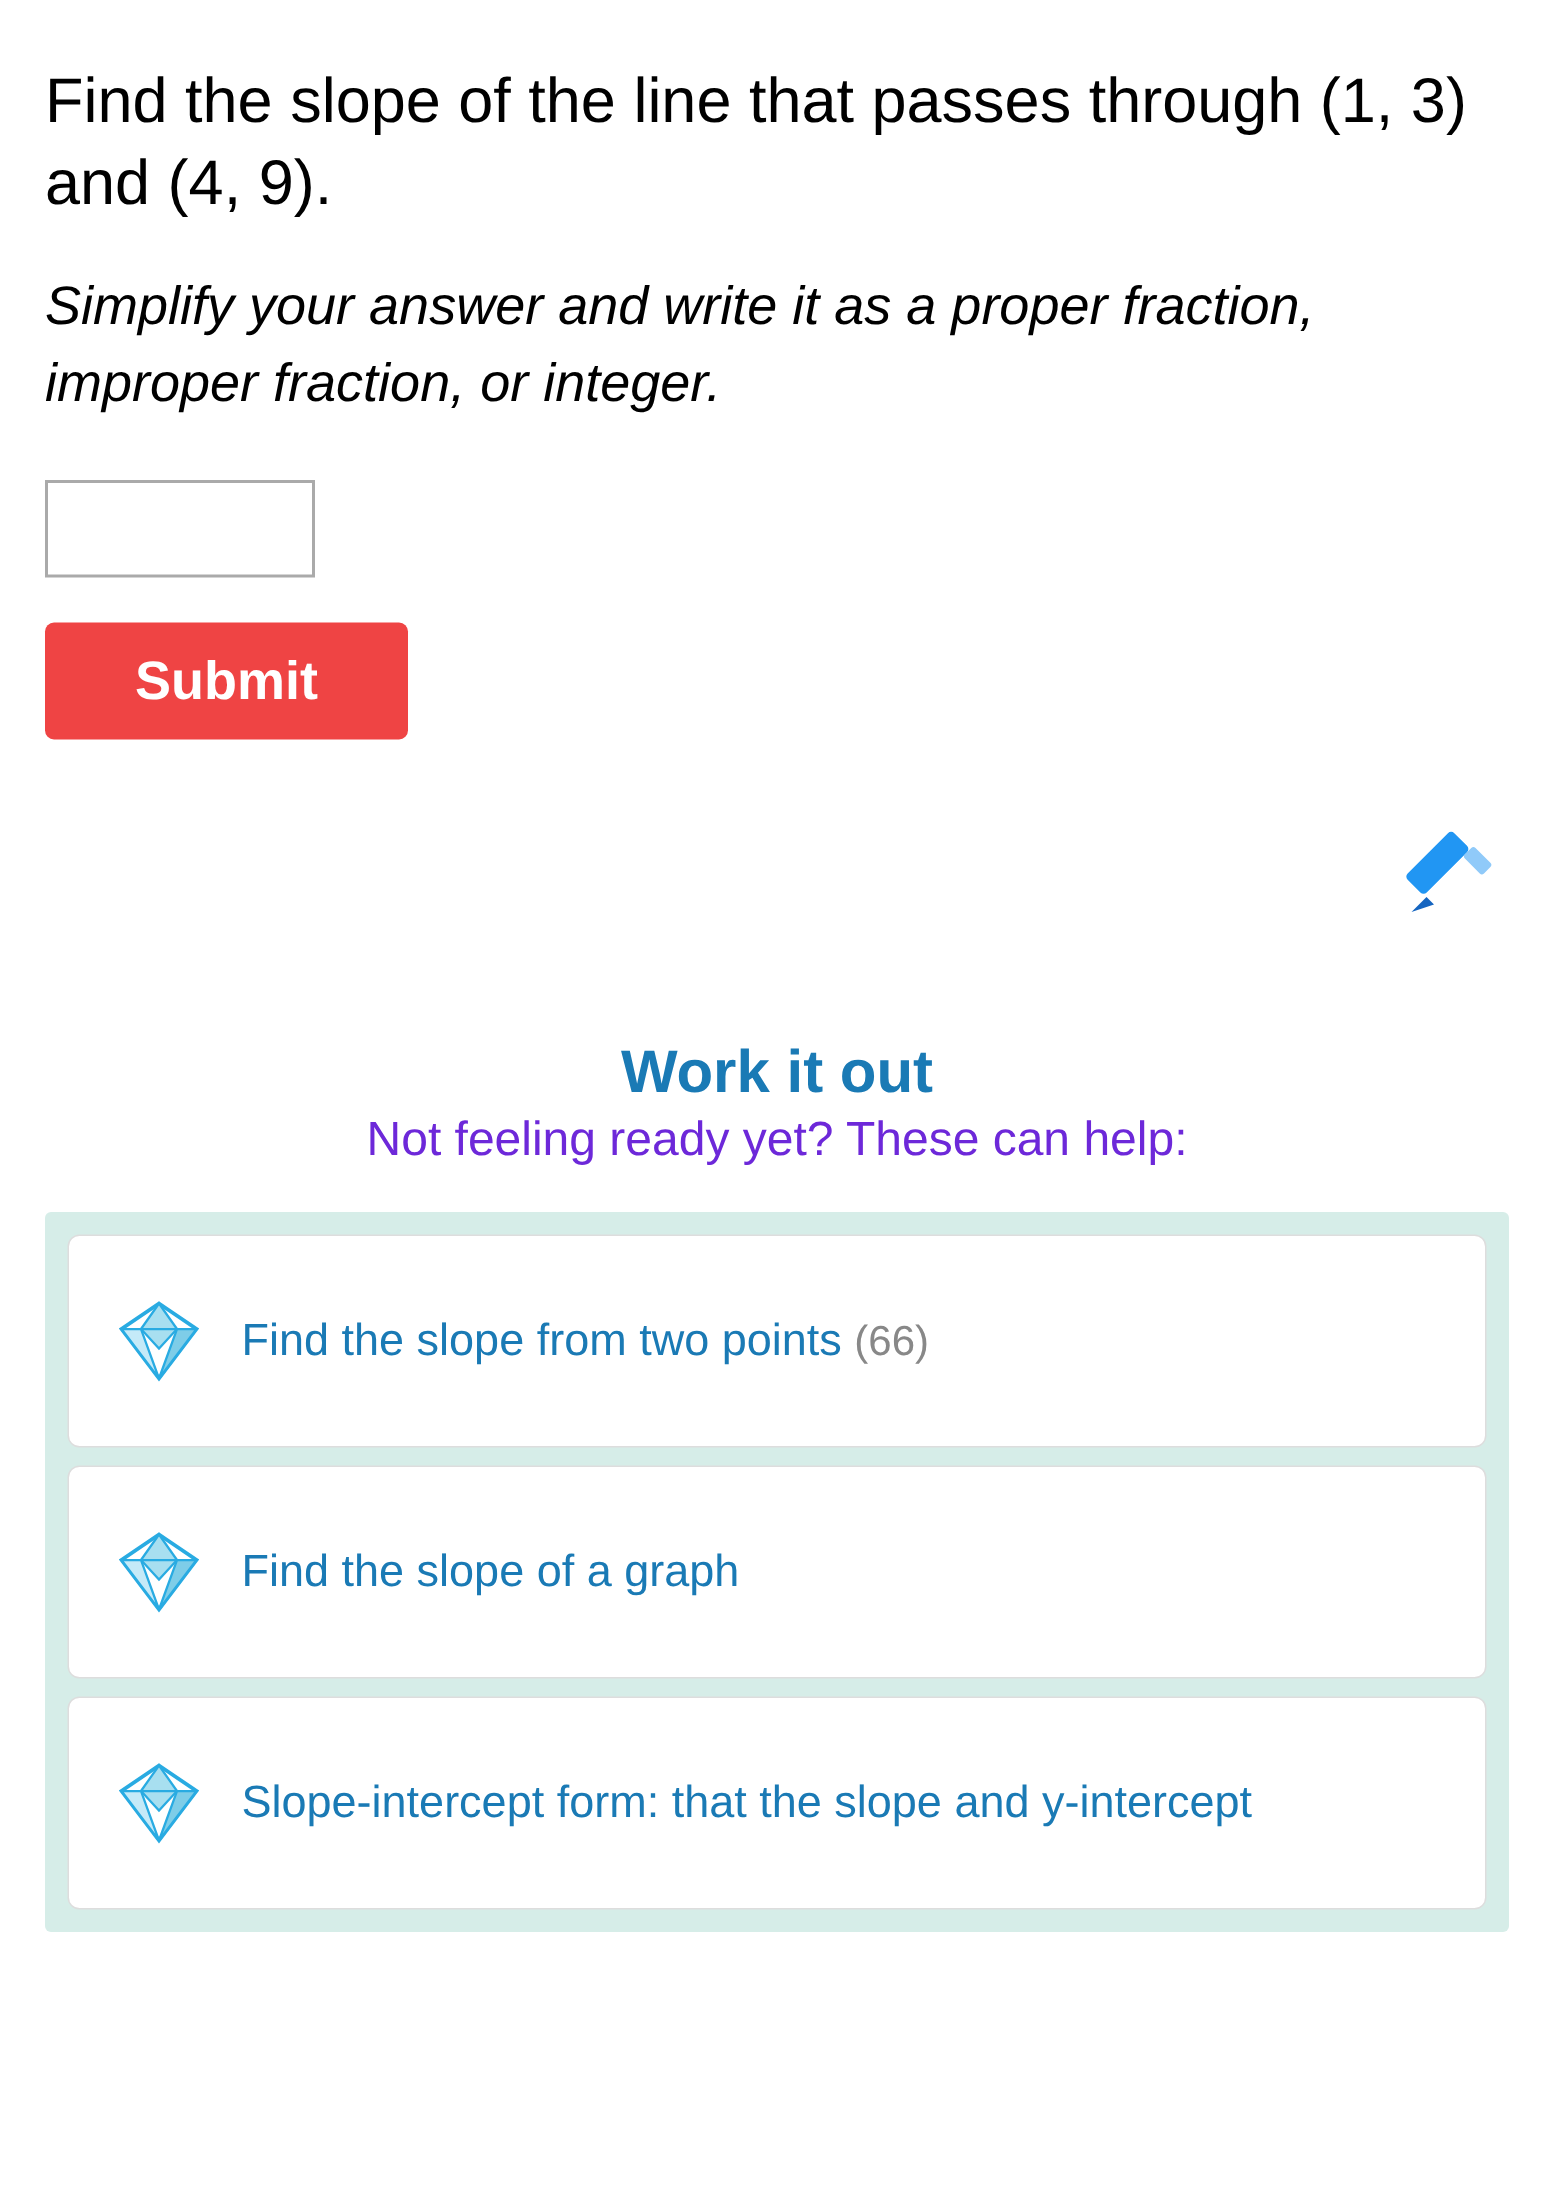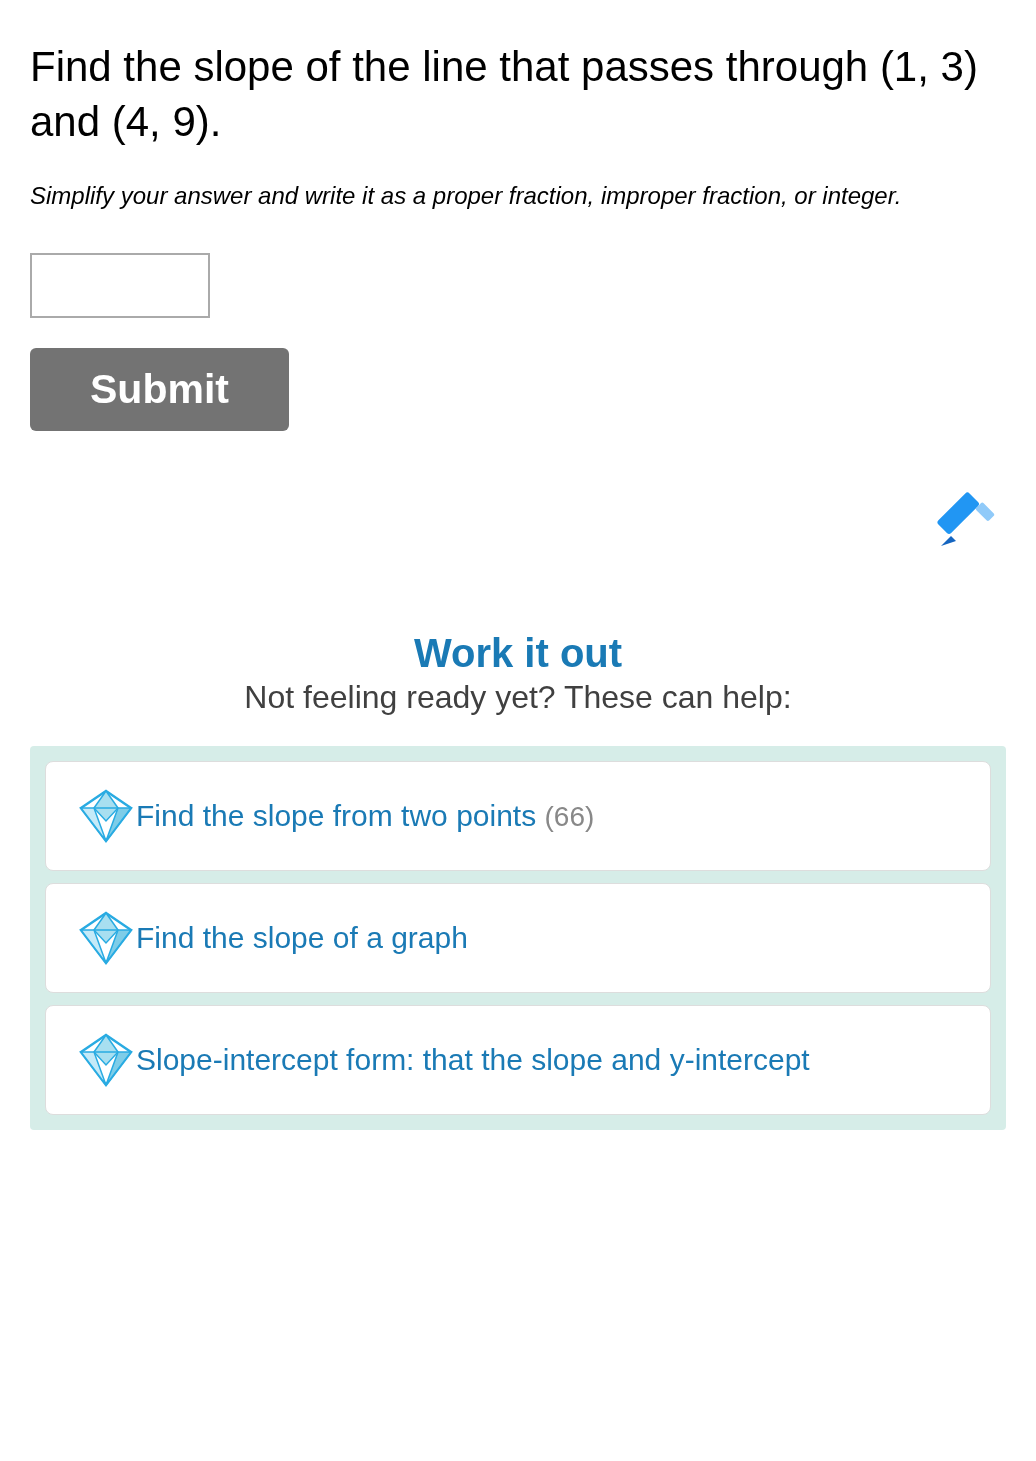--- a/index.html
+++ b/index.html
@@ -22,43 +22,43 @@
     }
 
     .question-text {
       font-size: 42px;
       line-height: 1.3;
       color: #000000;
       margin-bottom: 30px;
     }
 
     .instruction-text {
-      font-size: 24px;
+      font-size: 36px;
       font-style: italic;
       color: #000000;
       line-height: 1.4;
       margin-bottom: 40px;
     }
 
     .answer-input {
       display: block;
       width: 180px;
       height: 65px;
       border: 2px solid #aaaaaa;
       margin-bottom: 30px;
       padding: 8px;
       font-size: 20px;
     }
 
     .submit-button {
-      background-color: #737373;
+      background-color: #ef4444;
       color: #ffffff;
       border: none;
       border-radius: 6px;
-      font-size: 41px;
+      font-size: 36px;
       font-weight: bold;
       padding: 18px 60px;
       cursor: pointer;
       margin-bottom: 60px;
     }
 
     .pencil-icon-area {
       display: flex;
       justify-content: flex-end;
       padding-right: 10px;
@@ -77,40 +77,41 @@
 
     .work-it-out-title {
       font-size: 40px;
       color: #1a7ab5;
       font-weight: bold;
       margin-bottom: 3px;
     }
 
     .work-it-out-subtitle {
       font-size: 32px;
-      color: #404040;
+      color: #6d28d9;
       margin-bottom: 8px;
     }
 
     .resource-list {
       display: flex;
       flex-direction: column;
       gap: 12px;
       background-color: #d6ede8;
       padding: 15px;
       border-radius: 4px;
     }
 
     .resource-item {
       background-color: #ffffff;
       border: 1px solid #dddddd;
       border-radius: 8px;
-      padding: 24px 30px;
+      padding: 40px 30px;
       display: flex;
       align-items: center;
+      gap: 25px;
       cursor: pointer;
     }
 
     .diamond-icon {
       width: 60px;
       height: 60px;
       flex-shrink: 0;
     }
 
     .resource-text {

